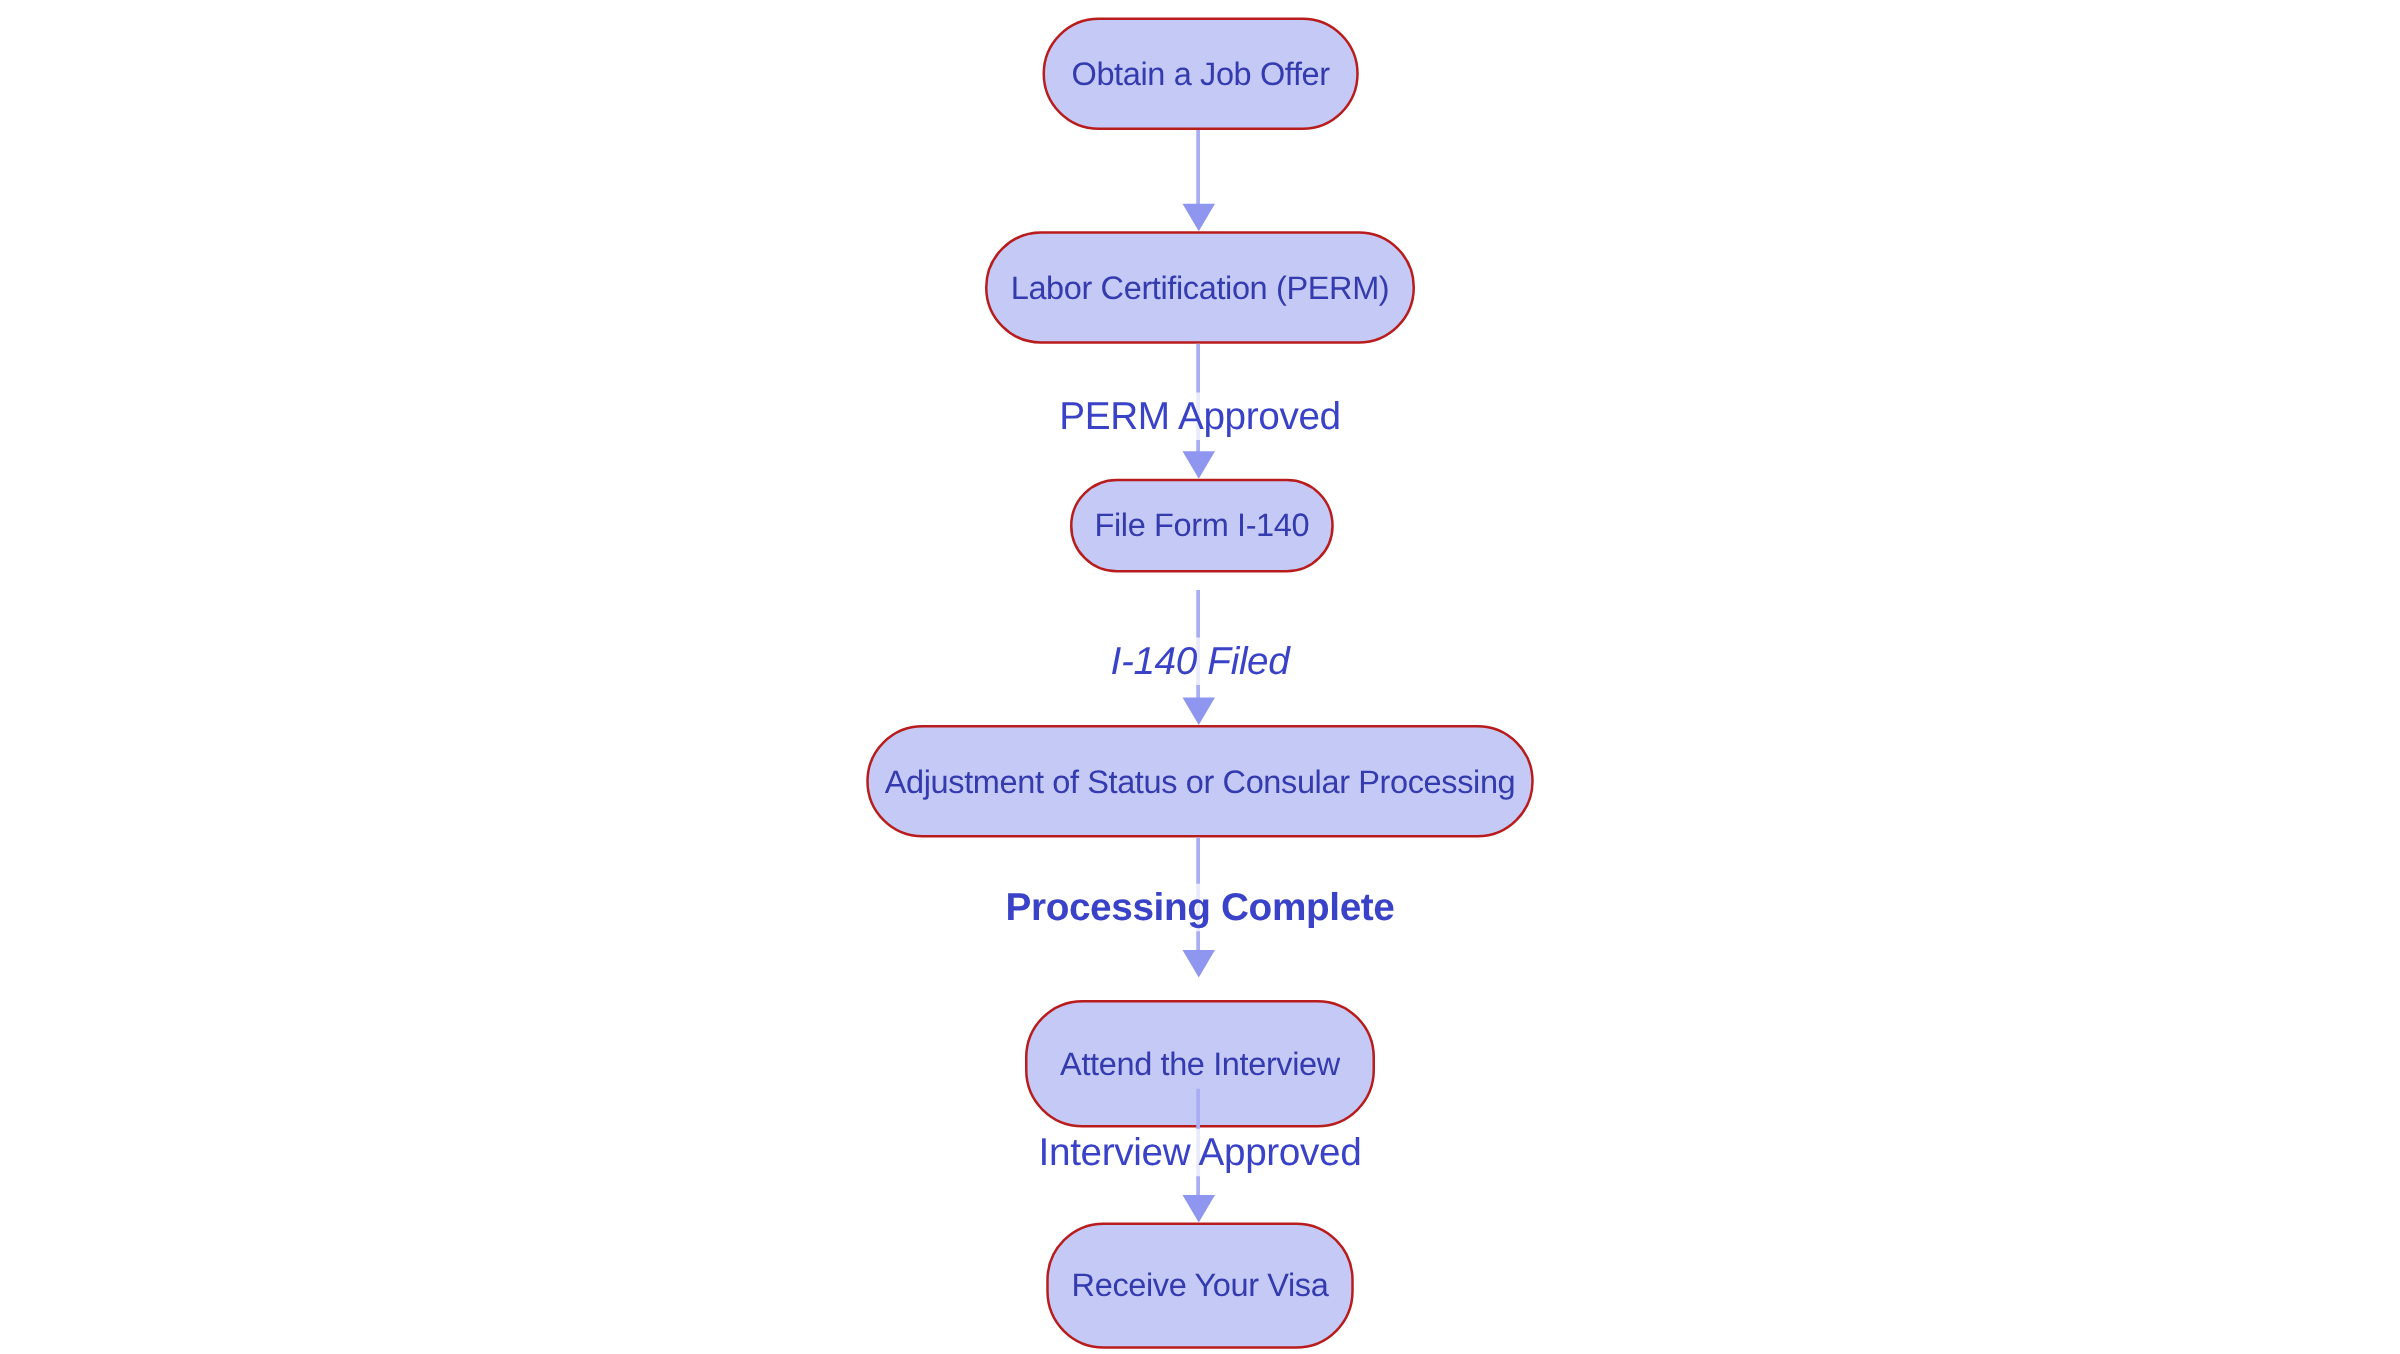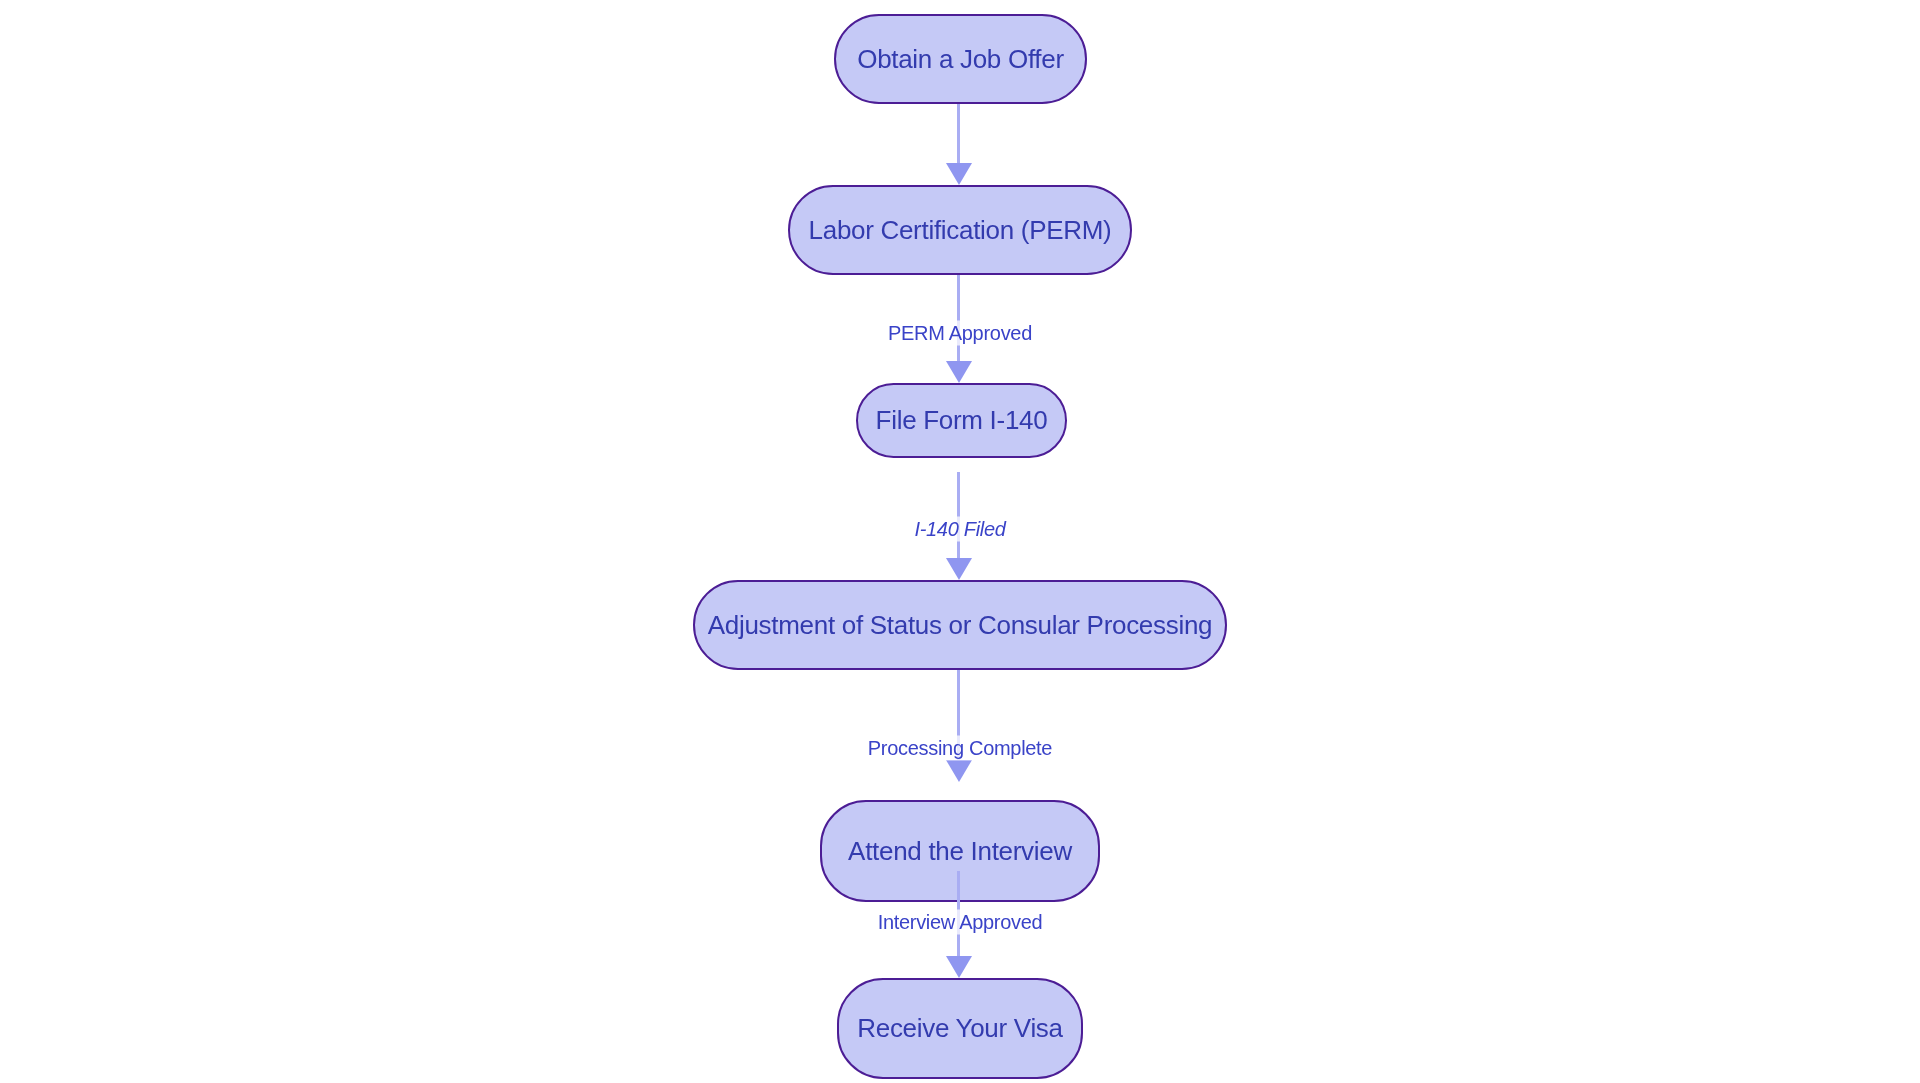--- a/index.html
+++ b/index.html
@@ -13,21 +13,21 @@
     width: 1920px;
     height: 1083px;
     background: #ffffff;
     overflow: hidden;
   }
   .node {
     position: absolute;
     box-sizing: border-box;
     border-radius: 46px;
     background: #c5c9f6;
-    border: 2px solid #4c1d95;
+    border: 2px solid #b91c1c;
     color: #333bae;
     font-size: 26px;
     font-weight: 500;
     letter-spacing: -0.3px;
     display: flex;
     align-items: center;
     justify-content: center;
     text-align: center;
     white-space: nowrap;
   }
@@ -42,21 +42,21 @@
     height: 0;
     border-left: 13px solid transparent;
     border-right: 13px solid transparent;
     border-top: 22px solid #8f96f0;
   }
   .edge-label {
     position: absolute;
     transform: translate(-50%, -50%);
     background: rgba(255, 255, 255, 0.75);
     color: #3a43c8;
-    font-size: 20px;
+    font-size: 31px;
     font-weight: 500;
     letter-spacing: -0.3px;
     padding: 1px 6px;
     white-space: nowrap;
   }
   
   #n0 { left: 834px; top: 14px;  width: 253px; height: 90px; }
   #n1 { left: 788px; top: 185px; width: 344px; height: 90px; }
   #n2 { left: 856px; top: 383px; width: 211px; height: 75px; }
   #n3 { left: 693px; top: 580px; width: 534px; height: 90px; }
@@ -69,21 +69,21 @@
   #e1-head { left: 946px; top: 361px; }
   #e2-line { left: 957px; top: 472px; height: 87px; }
   #e2-head { left: 946px; top: 558px; }
   #e3-line { left: 957px; top: 670px; height: 91px; }
   #e3-head { left: 946px; top: 760px; }
   #e4-line { left: 957px; top: 871px; height: 86px; }
   #e4-head { left: 946px; top: 956px; }
   
   #e1-label { left: 960px; top: 333px; }
   #e2-label { left: 960px; top: 529px; font-style: italic; }
-  #e3-label { left: 960px; top: 748px; }
+  #e3-label { left: 960px; top: 726px; font-weight: bold; }
   #e4-label { left: 960px; top: 922px; }
 </style>
 </head>
 <body>
 
 <div class="canvas">
 
   <div class="node" id="n0">Obtain a Job Offer</div>
   <div class="node" id="n1">Labor Certification (PERM)</div>
   <div class="node" id="n2">File Form I-140</div>

